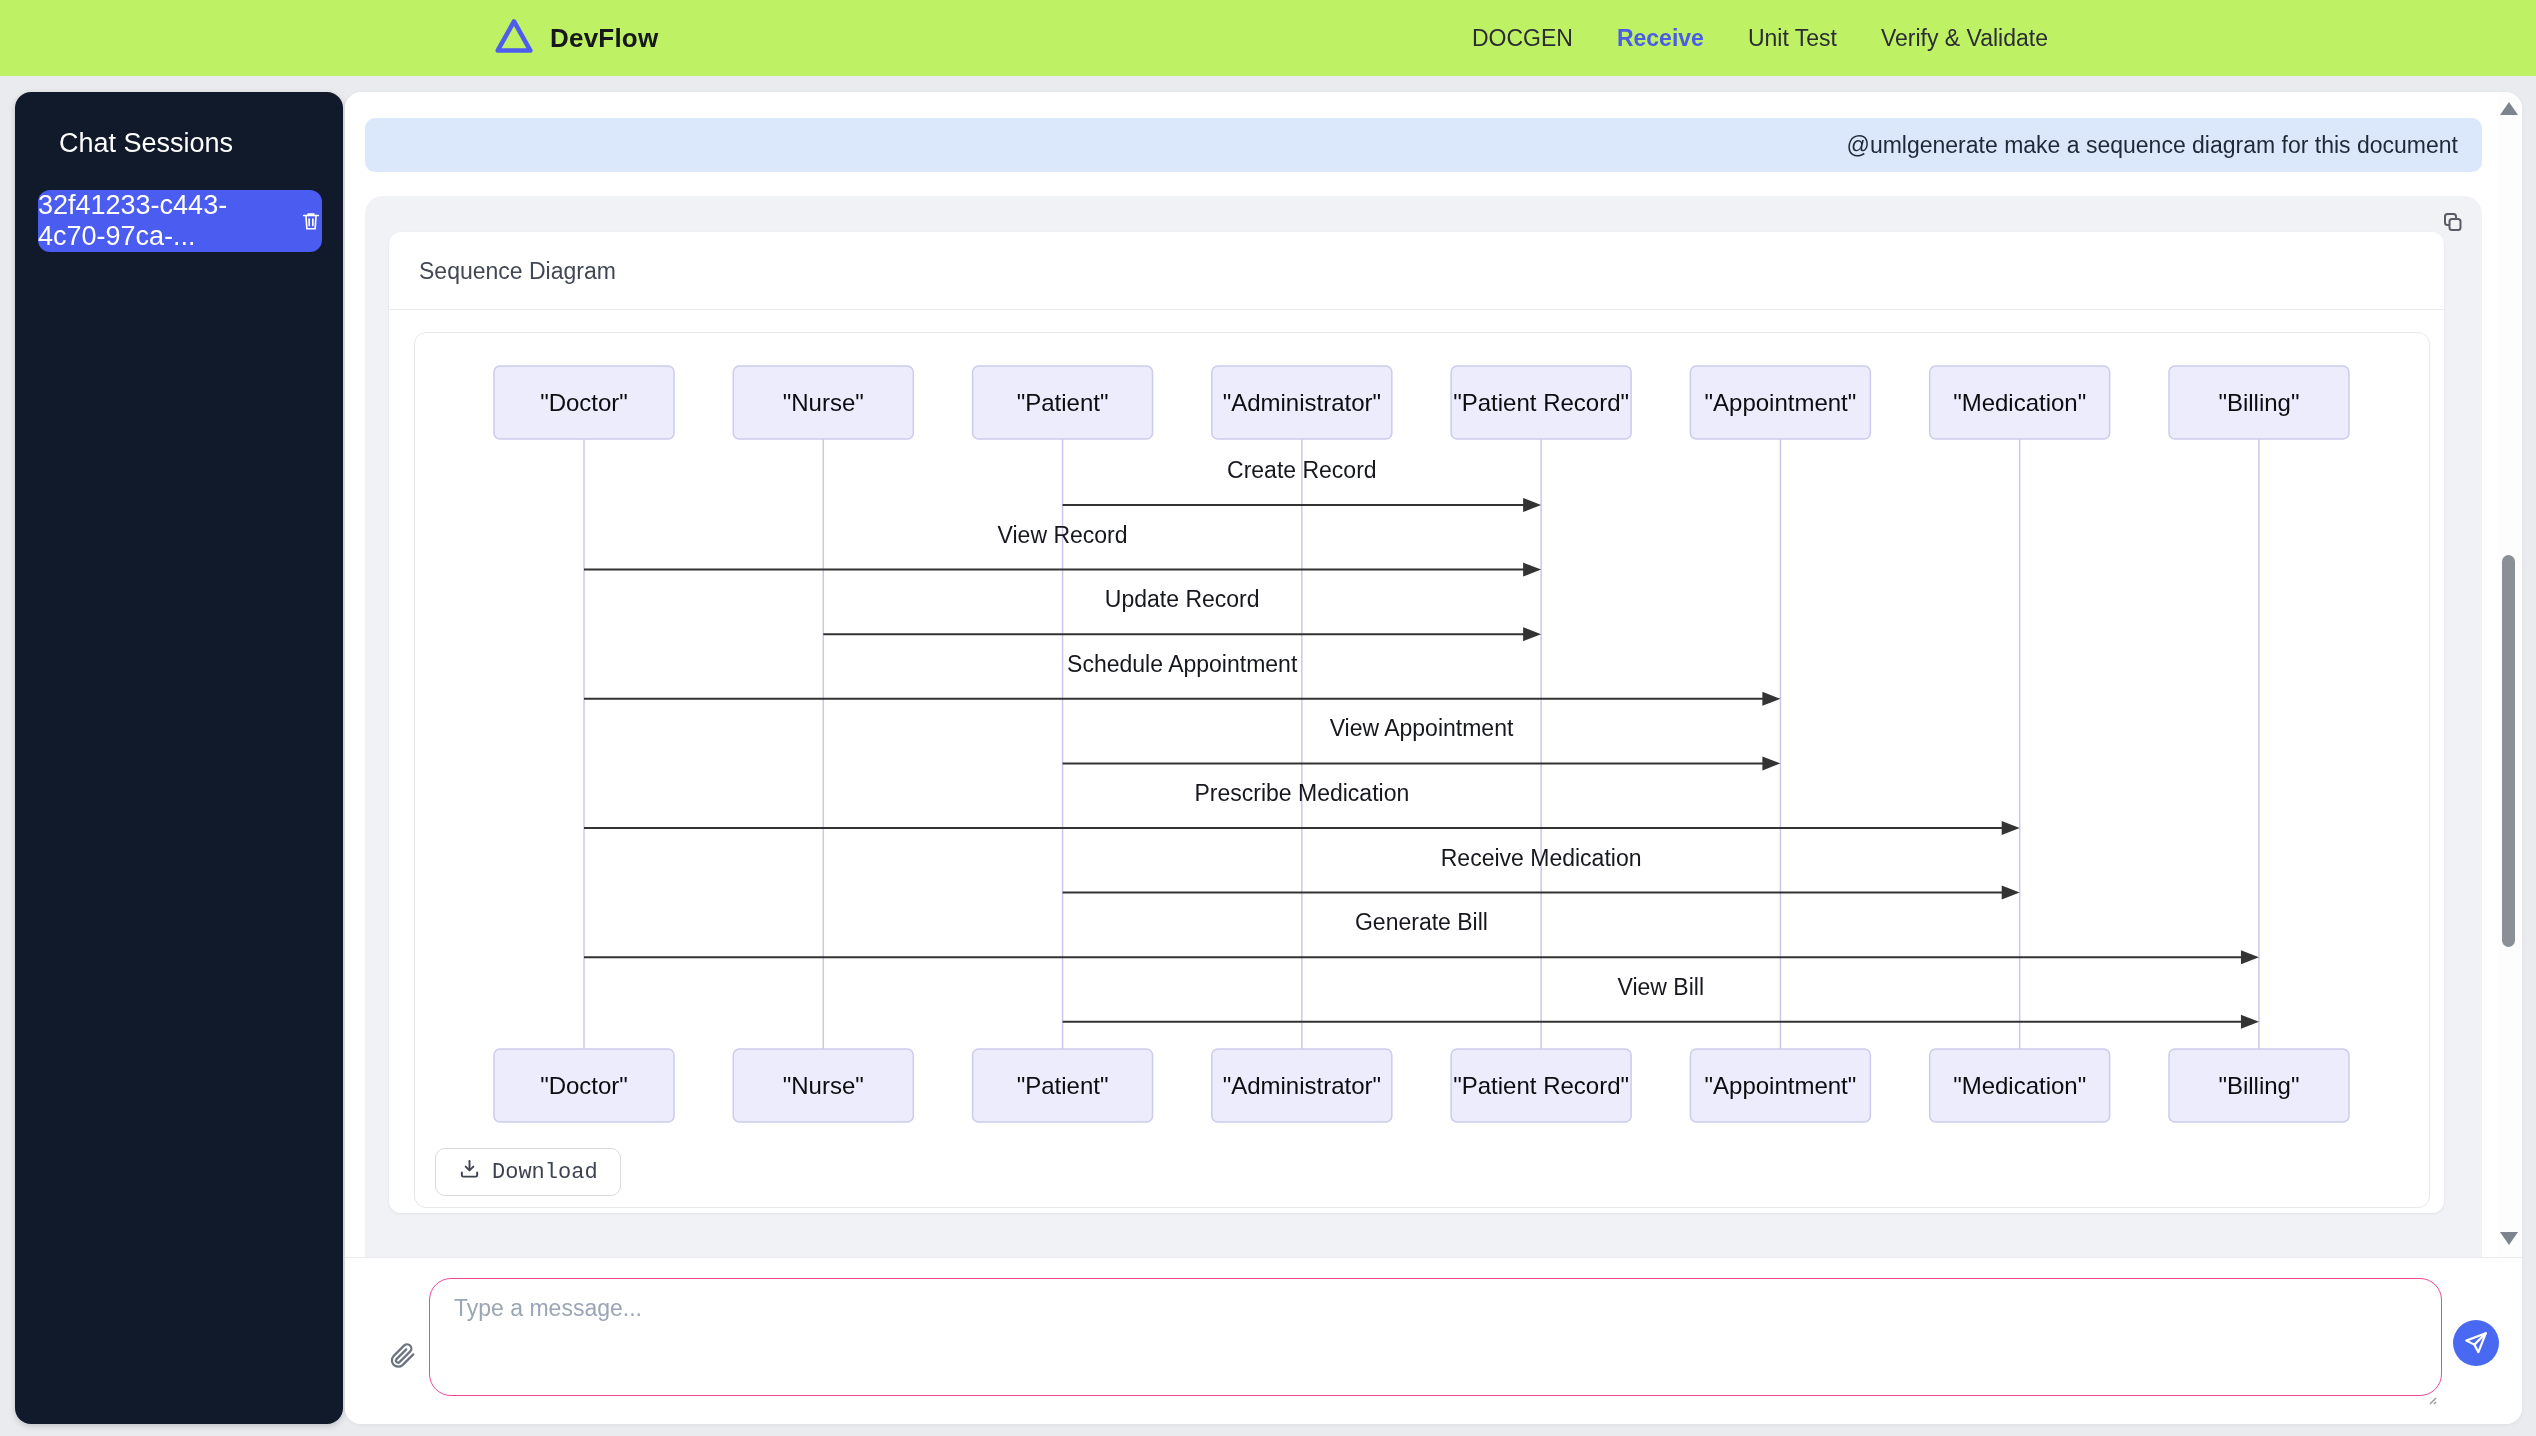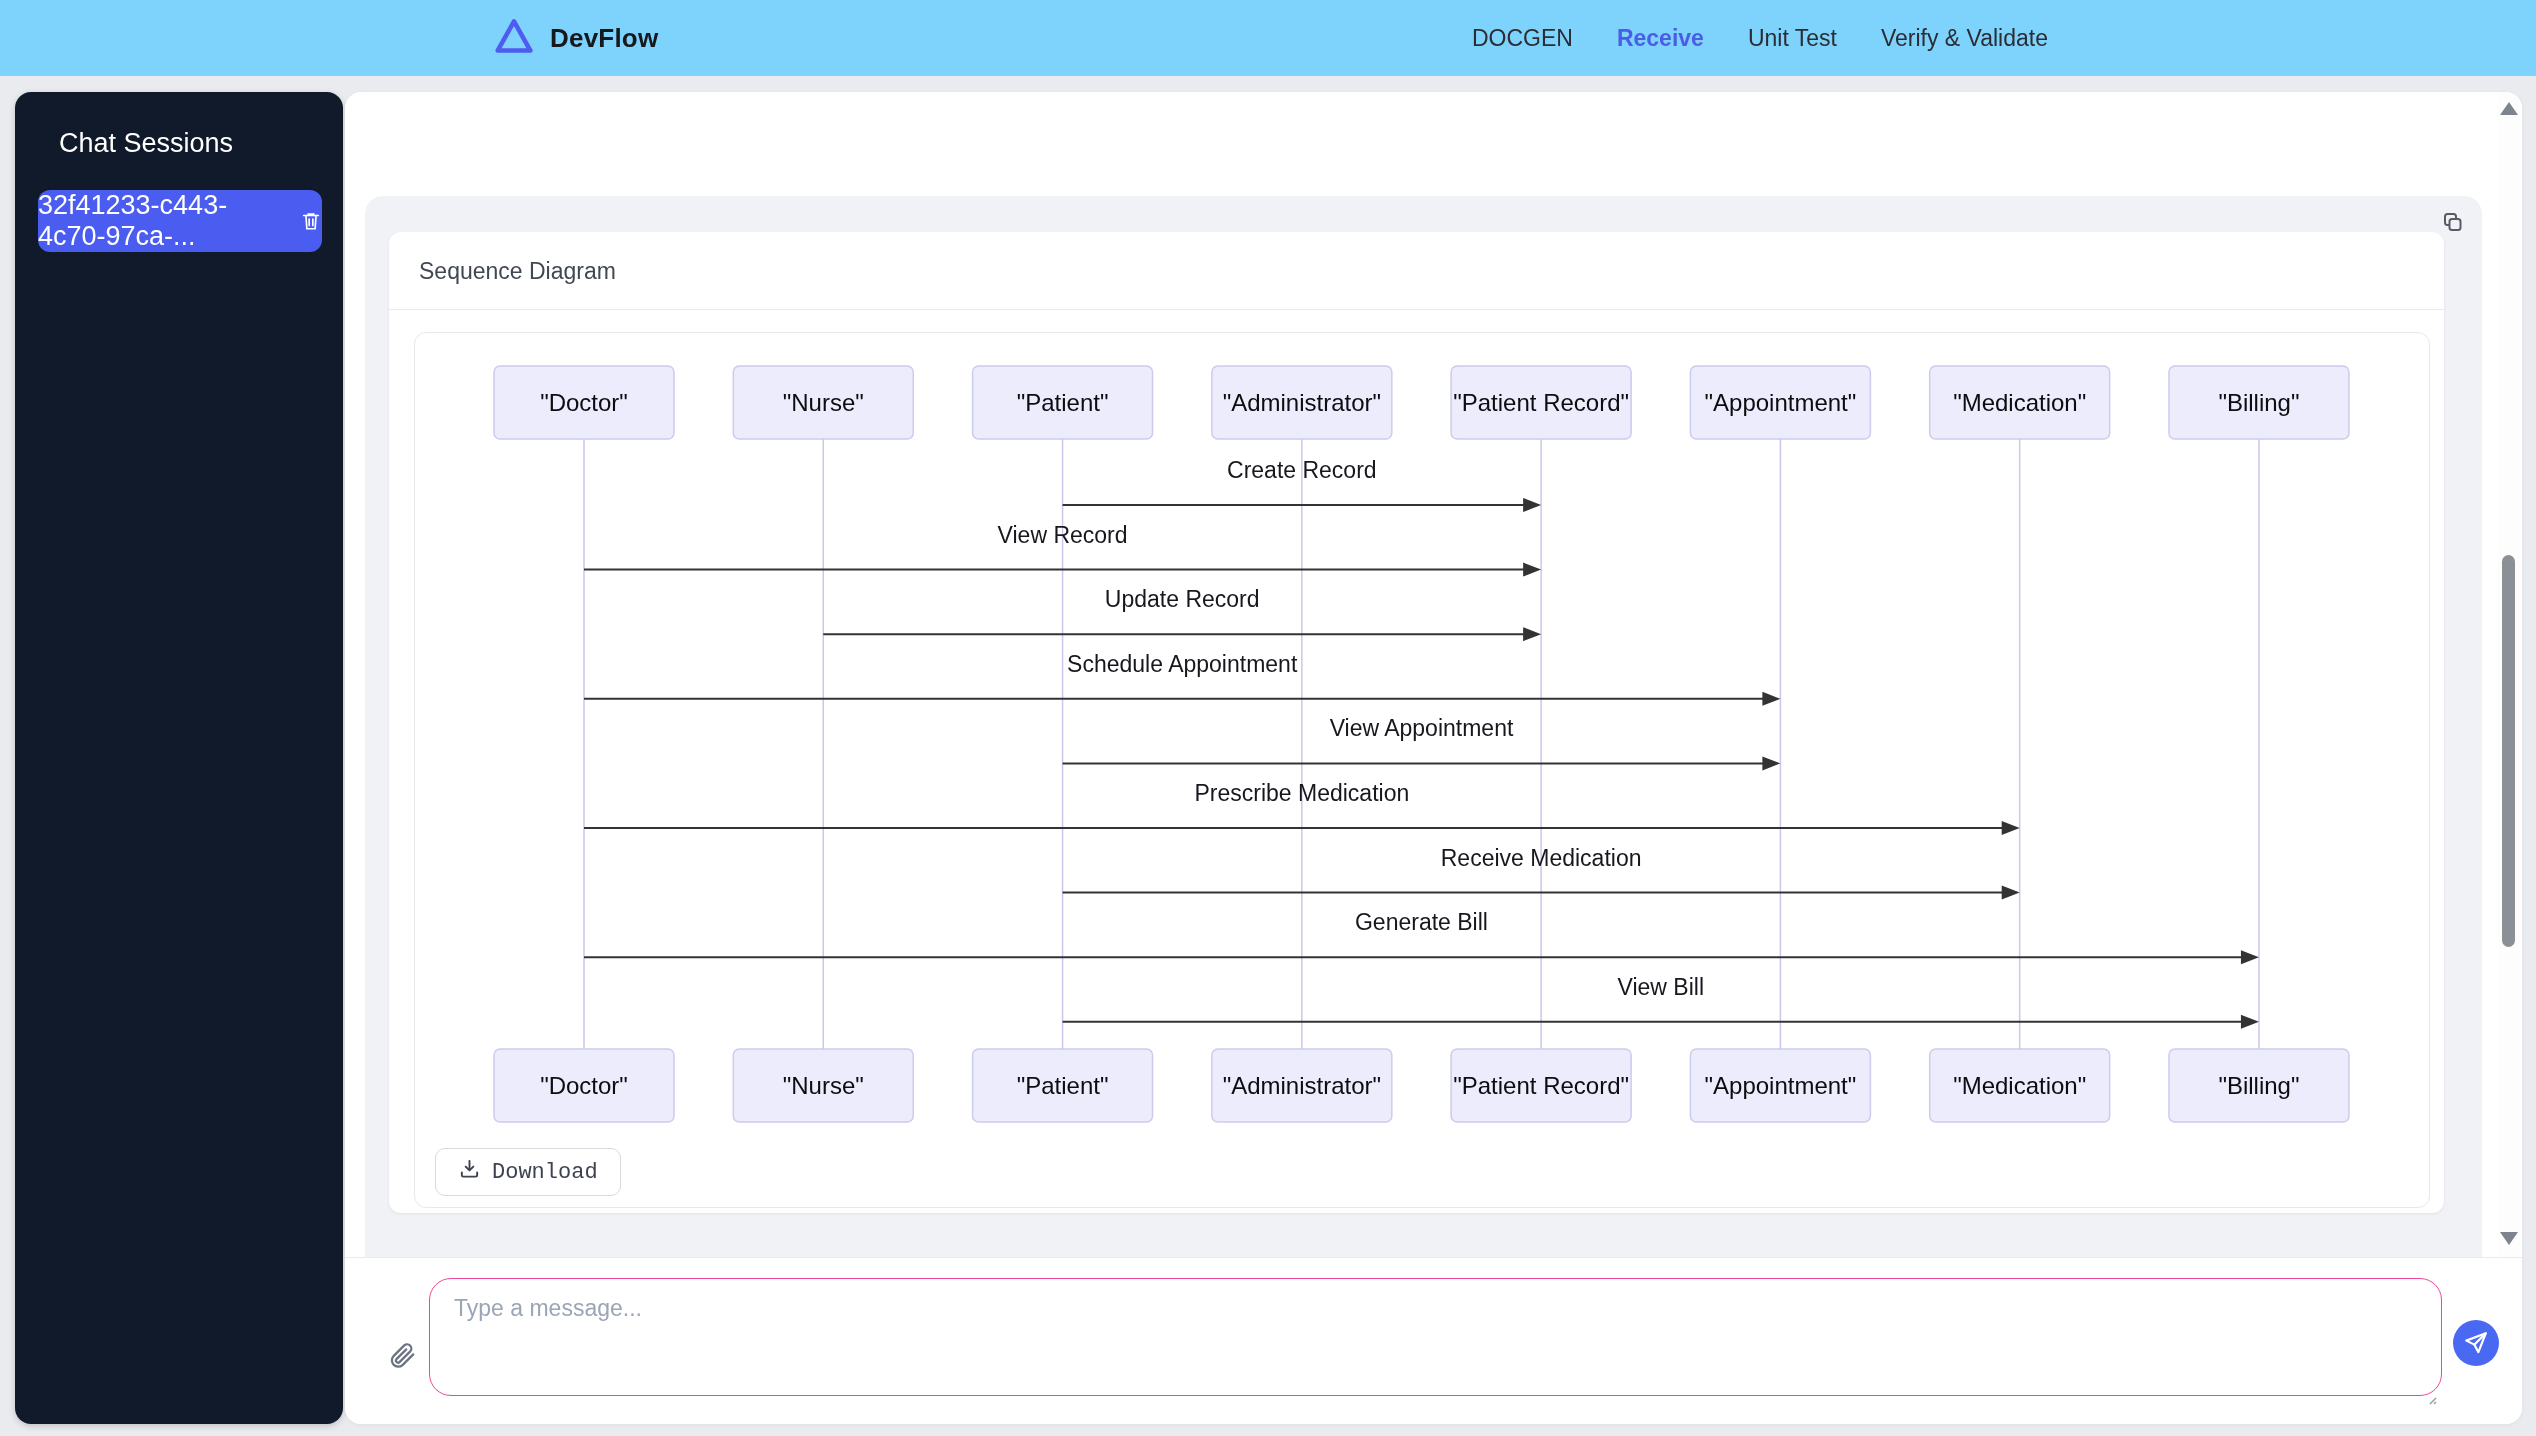--- a/index.html
+++ b/index.html
@@ -1,21 +1,21 @@
 <!DOCTYPE html>
 <html><head>
 <meta charset="utf-8">
 <style>
   * { margin:0; padding:0; box-sizing:border-box; }
   html,body { width:2536px; height:1436px; }
   body { font-family:"Liberation Sans", sans-serif; background:#e9ebef; overflow:hidden; }
   .app { position:relative; width:2536px; height:1436px; }
 
   
-  .navbar { position:absolute; top:0; left:0; width:2536px; height:76px; background:#7dd3fc;
+  .navbar { position:absolute; top:0; left:0; width:2536px; height:76px; background:#bef264;
             display:flex; align-items:center; justify-content:space-between; }
   .brand { display:flex; align-items:center; gap:14px; margin-left:492px; }
   .brand-name { font-size:26px; font-weight:bold; color:#17181c; letter-spacing:.2px; }
   .nav-links { display:flex; gap:44px; margin-right:488px; }
   .nav-link { font-size:23px; color:#2b2d33; cursor:pointer; white-space:nowrap; }
   .nav-link.active { color:#4b5ce6; font-weight:600; }
 
   
   .sidebar { position:absolute; left:15px; top:92px; width:328px; height:1332px;
              background:#111a2b; border-radius:16px; box-shadow:0 2px 6px rgba(0,0,0,.18); }
@@ -112,20 +112,23 @@
             </svg>
           </span>
         </div>
       </div>
   </aside>
 
   <main class="panel">
 
     <div class="scroll-area">
 
+      <div class="user-bubble">
+        <span>@umlgenerate make a sequence diagram for this document</span>
+      </div>
 
       <div class="assistant-bubble">
         <button class="copy-btn" title="Copy">
           <svg width="24" height="24" viewBox="0 0 24 24" fill="none" stroke="#565b66" stroke-width="2" stroke-linejoin="round">
             <rect x="5" y="4" width="11" height="11" rx="2.5"></rect>
               <rect x="9.5" y="9" width="11" height="11" rx="2.5" fill="#f1f2f5"></rect>
           </svg>
         </button>
 
         <div class="diagram-card">

